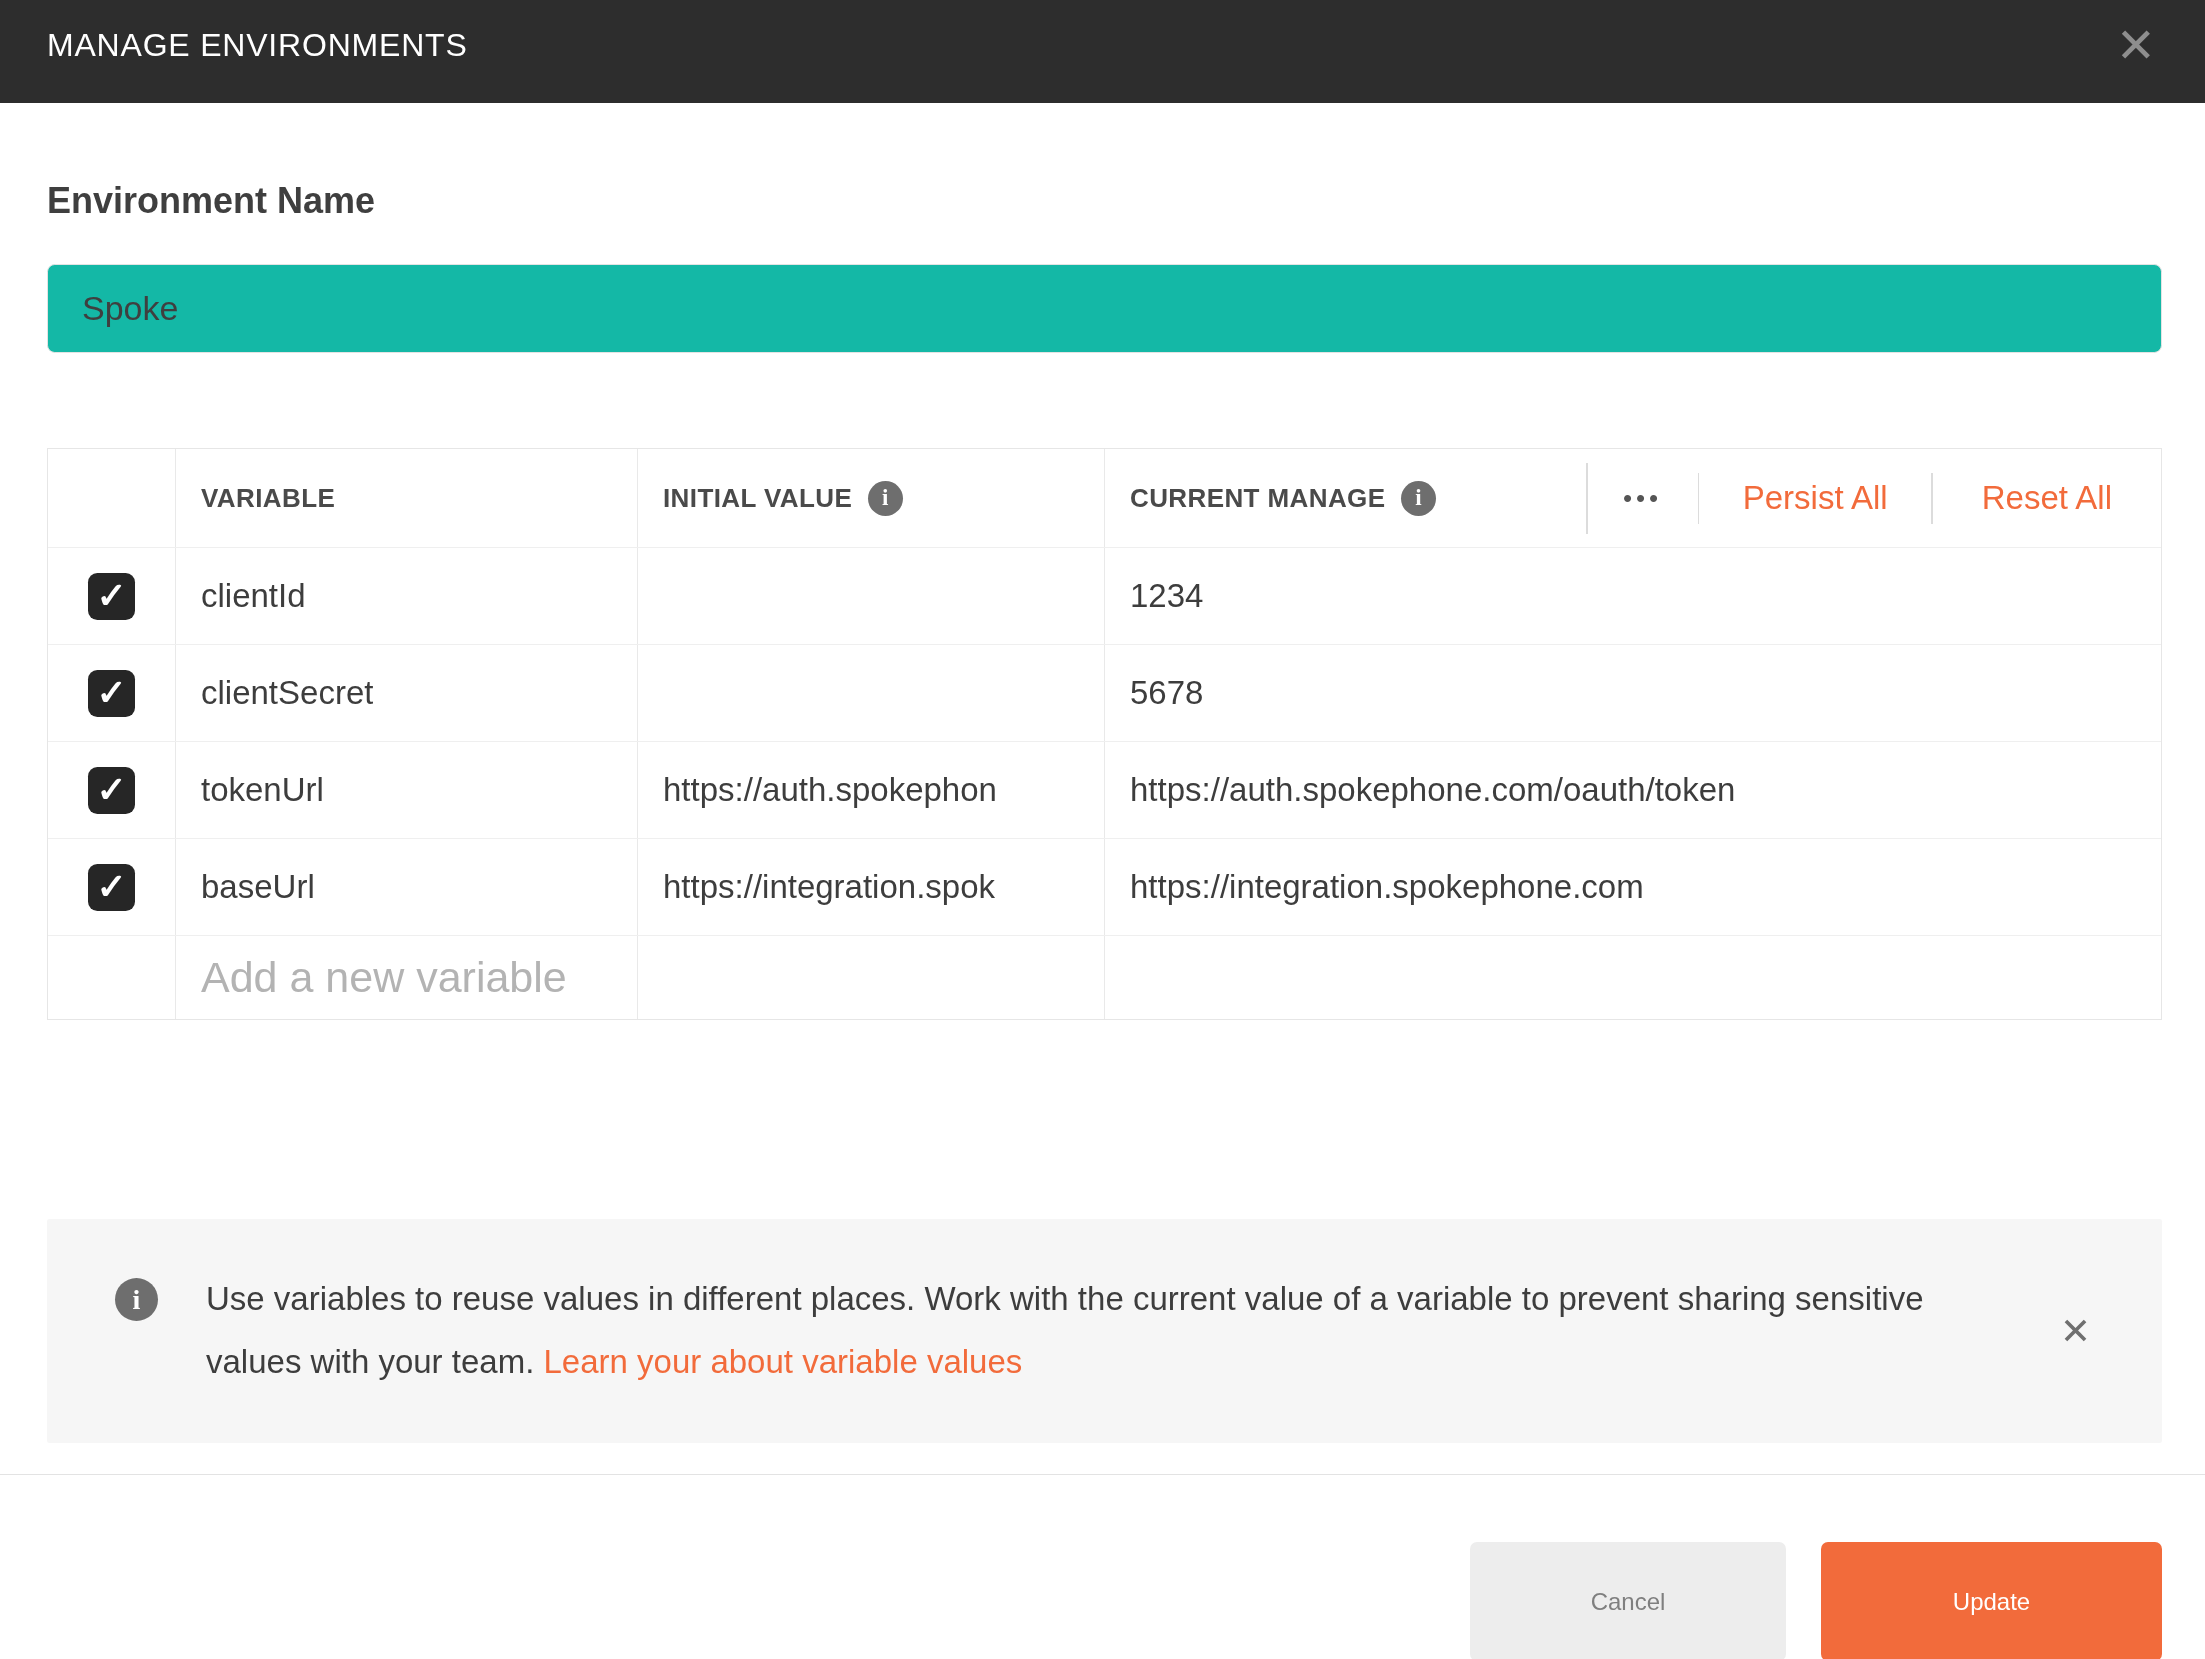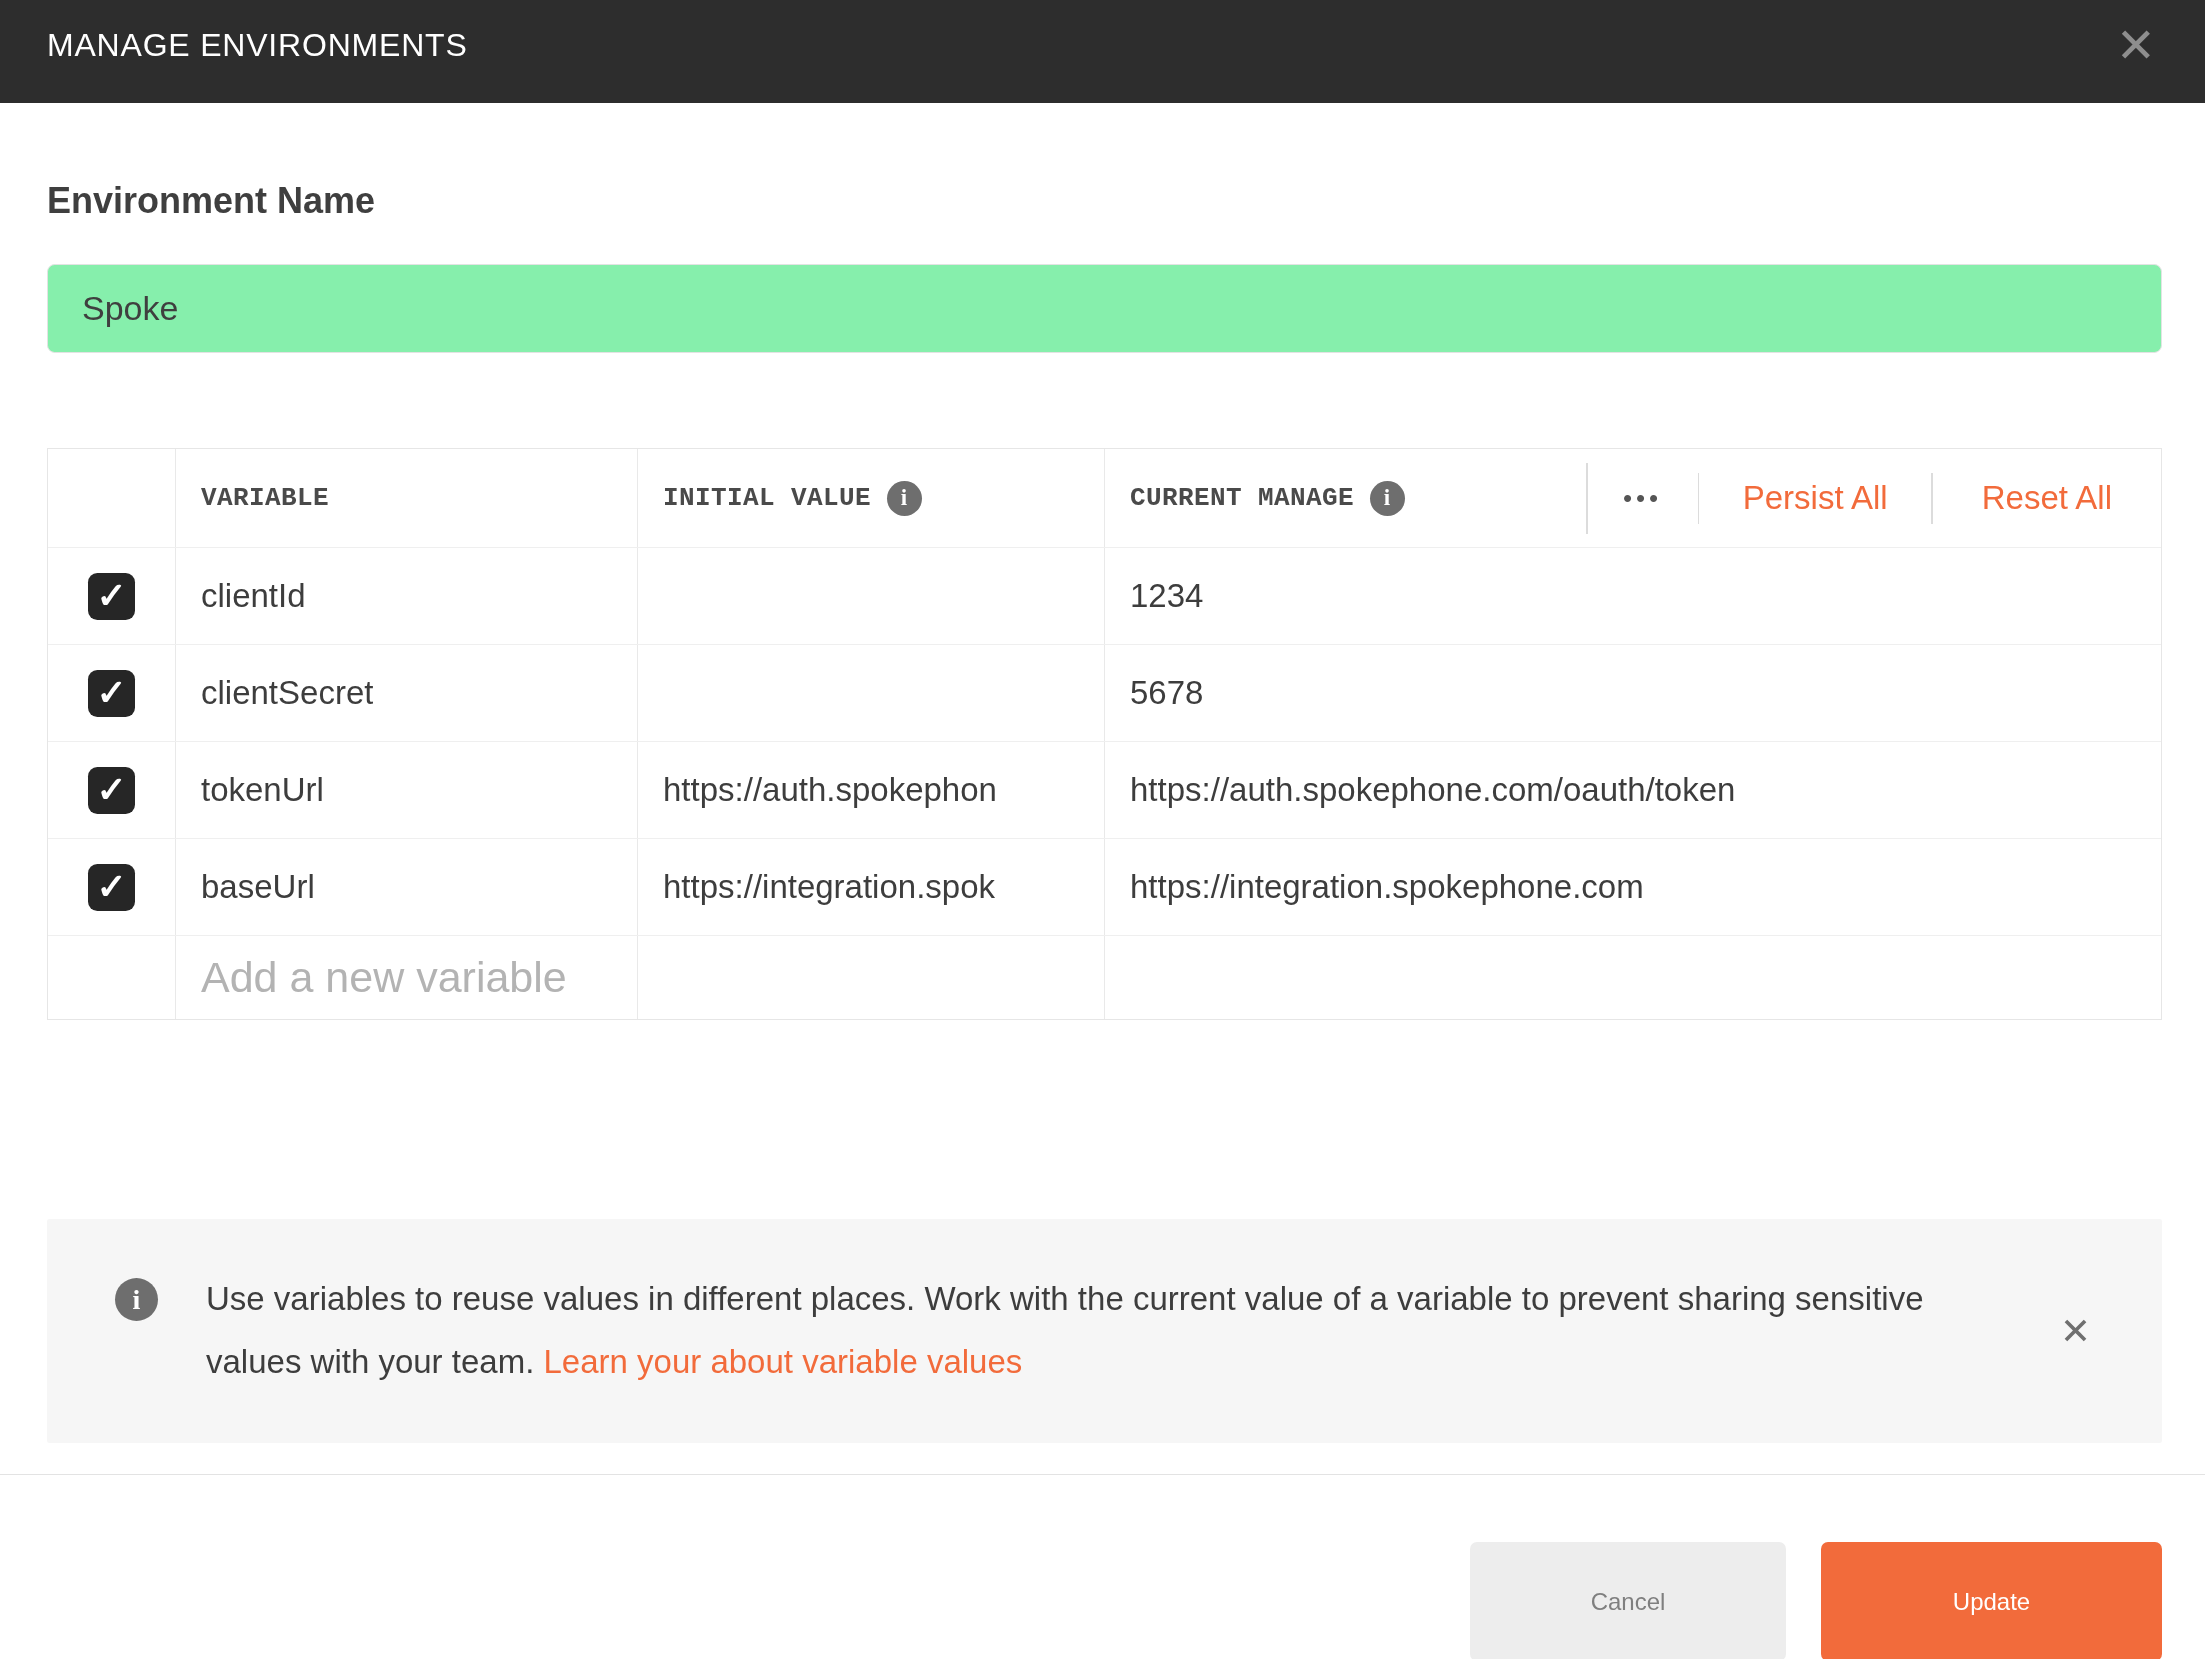--- a/index.html
+++ b/index.html
@@ -10,37 +10,37 @@
   .titlebar { height:103px; background:#2d2d2d; display:flex; align-items:center;
               justify-content:space-between; padding:0 35px 12px 47px; }
   .titlebar-title { color:#ffffff; font-size:32px; font-weight:400; letter-spacing:0.8px; }
   .titlebar-close { color:#8e8e8e; font-size:48px; font-weight:400; line-height:1;
                     background:none; border:none; cursor:pointer; padding:0 14px; }
 
   .content { padding:0 43px 12px 47px; }
 
   
   .env-label { margin-top:77px; font-size:36px; font-weight:700; color:#3f3f3f; }
-  .env-input { margin-top:42px; width:100%; height:89px; background:#86efac;
+  .env-input { margin-top:42px; width:100%; height:89px; background:#14b8a6;
                border:1.6px solid #e3e3e3; border-radius:7.8px; font-size:34px;
                color:#3f3f3f; padding:0 34px; outline:none;
                font-family:"Liberation Sans", sans-serif; }
 
   
   .vartable { margin-top:95px; border:1.6px solid #e6e6e6; }
   .trow { display:grid; grid-template-columns:128px 462px 467px 1fr; }
   .trow + .trow { border-top:1.6px solid #efefef; }
   .trow-header { grid-template-columns:128px 462px 467px 481px 1fr; height:98px; }
   .trow-data { height:97px; }
   .trow-new  { height:84px; }
   .tcell { display:flex; align-items:center; padding-left:25px; }
   .tcell.bordered { border-right:1.6px solid #e9e9e9; }
   .tcell-check { justify-content:center; padding-left:0; }
 
-  .th-label { font-size:26px; font-weight:700; color:#4a4a4a; letter-spacing:0.4px;font-family:Liberation Mono, monospace; }
+  .th-label { font-size:26px; font-weight:700; color:#4a4a4a; letter-spacing:0.4px; }
   .cell-text { font-size:33px; color:#3d3d3d; white-space:nowrap; overflow:hidden; }
 
   .info-icon { width:35px; height:35px; border-radius:50%; background:#6e6e6e;
                color:#ffffff; display:inline-flex; align-items:center; justify-content:center;
                font-size:23px; font-weight:700; font-family:"Liberation Serif", serif;
                margin-left:15.5px; flex:none; }
 
   .checkbox { width:47px; height:47px; background:#262626; border-radius:9.3px;
               display:flex; align-items:center; justify-content:center;
               color:#ffffff; font-size:36px; font-weight:700; cursor:pointer; }

